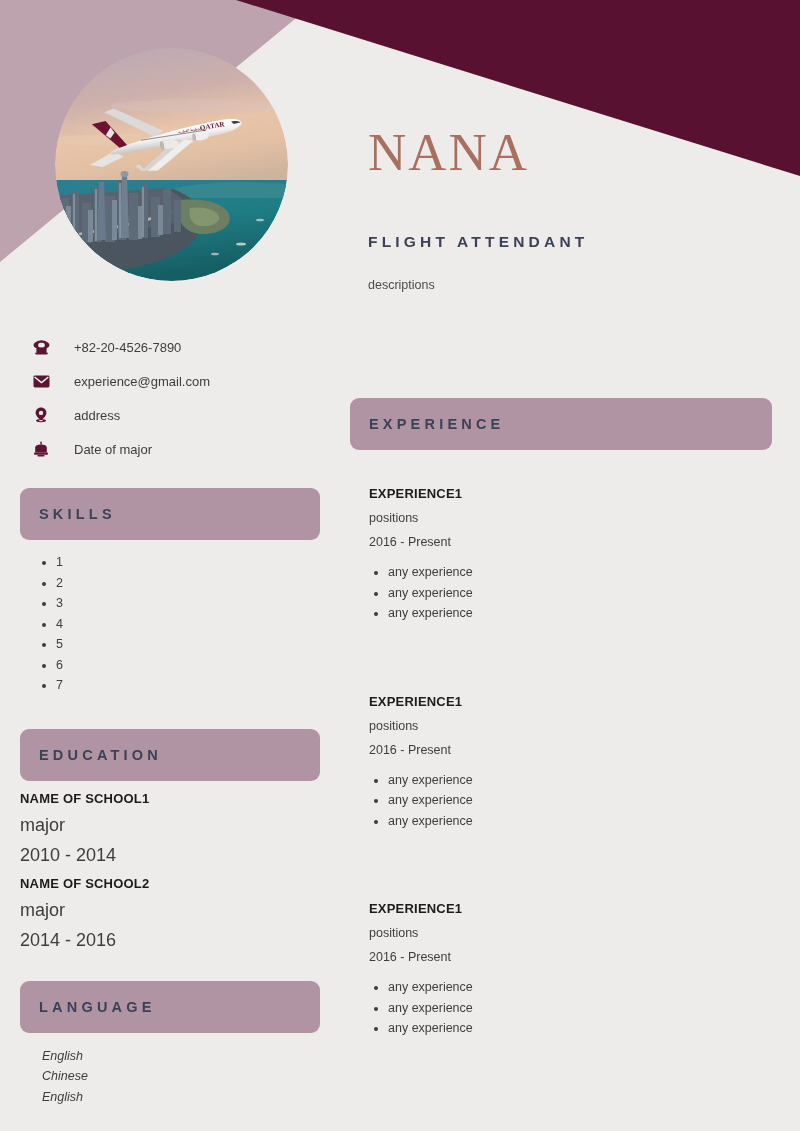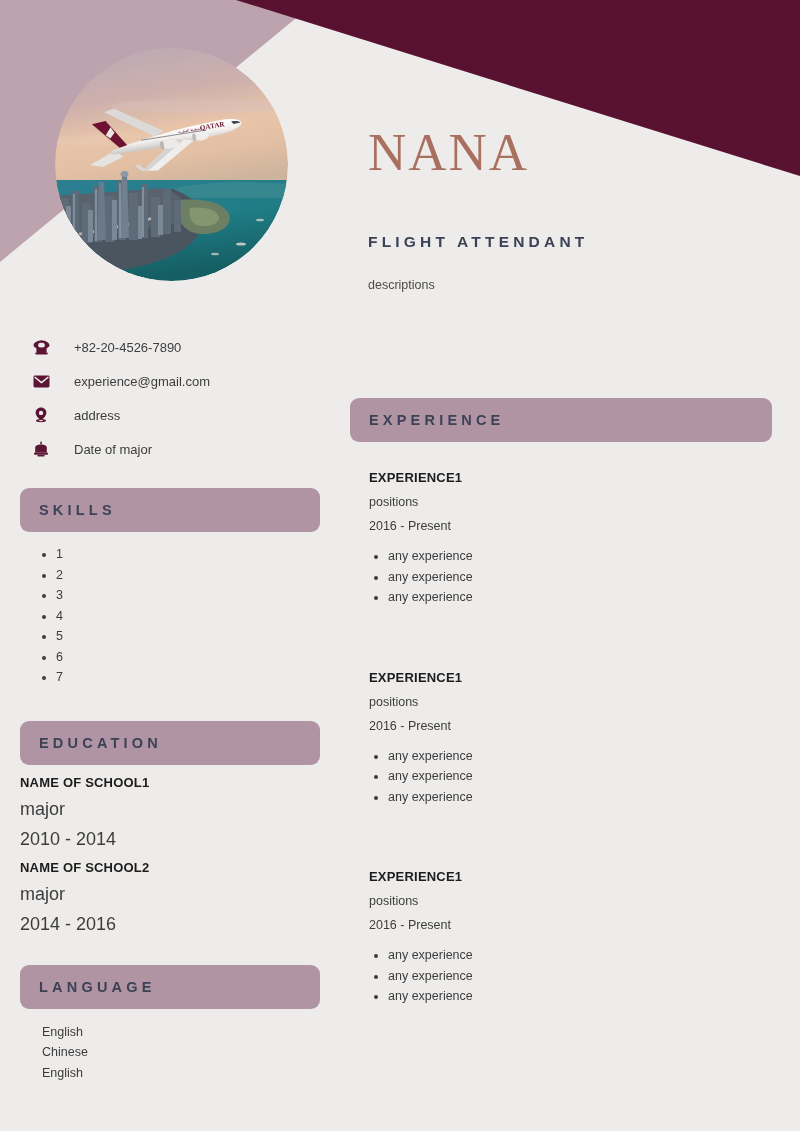--- a/index.html
+++ b/index.html
@@ -101,21 +101,21 @@
   .contact-text {
     font-size: 13px;
     color: #3d3d3d;
     padding-left: 20px;
   }
 
   
   .section-bar {
     background: #b194a4;
     border-radius: 9px;
-    height: 44px;
+    height: 52px;
     display: flex;
     align-items: center;
     padding-left: 19px;
     box-sizing: border-box;
   }
   .section-bar-title {
     font-size: 14.5px;
     font-weight: bold;
     letter-spacing: 4.2px;
     color: #3b4256;
@@ -144,30 +144,31 @@
     font-size: 18px;
     color: #3d3d3d;
     margin: 9px 0 0 0;
   }
 
   .lang-list { margin: 13px 0 0 0; padding: 0 0 0 22px; list-style: none; }
   .lang-list li {
     font-size: 12.5px;
     color: #3d3d3d;
     line-height: 20.5px;
+    font-style: italic;
   }
 
   
   .right-col {
     position: absolute;
     left: 350px; top: 398px;
     width: 422px;
     z-index: 4;
   }
-  .exp-entry { padding-left: 19px; }
+  .exp-entry { padding-left: 19px; margin-top: 8px; }
   .exp-title {
     font-size: 13px;
     font-weight: bold;
     color: #1c1c1c;
     margin: 0;
     letter-spacing: 0.2px;
   }
   .exp-position, .exp-years {
     font-size: 12.5px;
     color: #3d3d3d;

